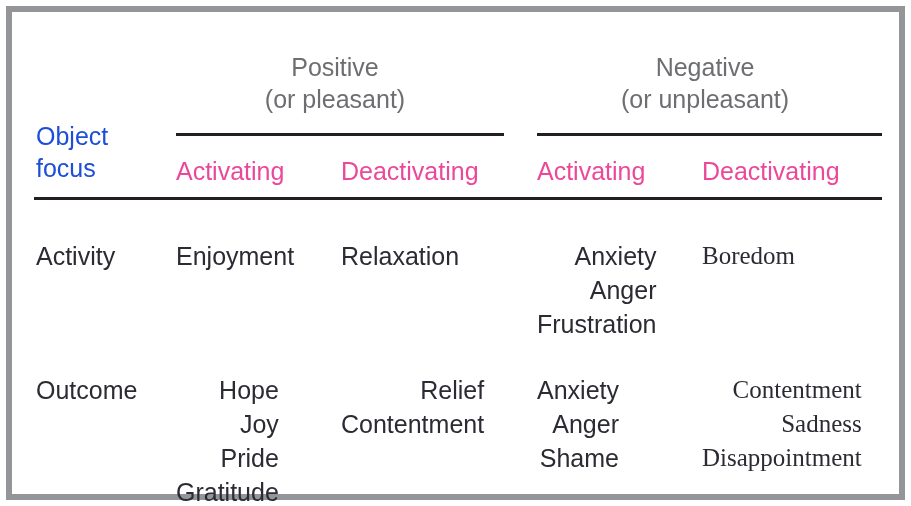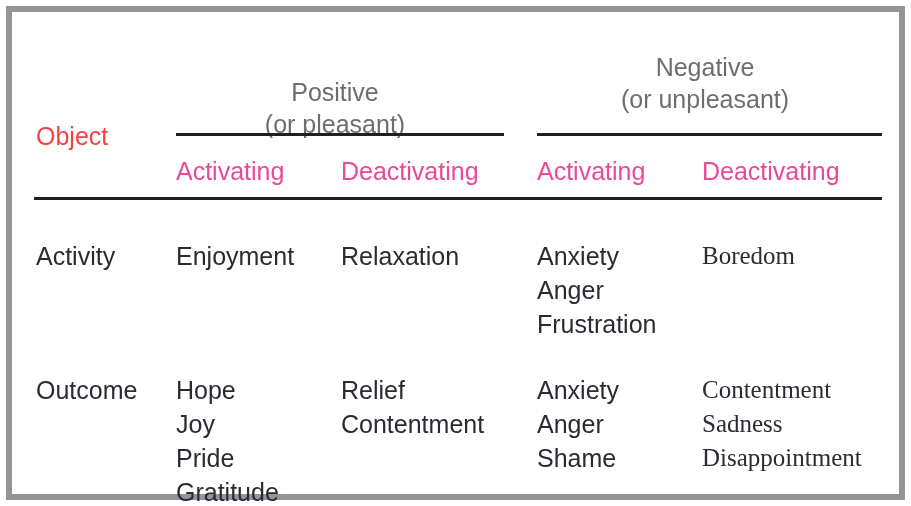--- a/index.html
+++ b/index.html
@@ -38,39 +38,39 @@
   .group-header {
     position: absolute;
     text-align: center;
     color: #6d6e71;
     font-size: 25px;
     line-height: 32px;
     white-space: nowrap;
   }
   .group-header .gh-line { display: block; }
 
-  #group-positive { left: 158px; top: 39px; width: 330px; margin-top: 25px; }
+  #group-positive { left: 158px; top: 39px; width: 330px; }
   #group-negative { left: 519px; top: 39px; width: 348px; }
 
   
   .rule {
     position: absolute;
     background: #231f20;
     height: 3px;
   }
   #rule-positive { left: 164px; top: 121px; width: 328px; }
   #rule-negative { left: 525px; top: 121px; width: 345px; }
   #rule-header   { left: 22px;  top: 185px; width: 848px; }
 
   
   #stub-head {
     position: absolute;
     left: 24px;
     top: 108px;
-    color: #ef4444;
+    color: #1d4ed8;
     font-size: 25px;
     line-height: 32px;
     white-space: nowrap;
   }
   #stub-head .sh-line { display: block; }
 
   
   .col-header {
     position: absolute;
     top: 143px;
@@ -86,21 +86,21 @@
 
   
   .row-label,
   .cell {
     position: absolute;
     color: #2b2b33;
     font-size: 25px;
     line-height: 34px;
     white-space: nowrap;
   }
-  .cell .item { display: block; }
+  .cell .item { display: block; text-align: right; }
 
   .row-1 { top: 227px; }
   .row-2 { top: 361px; }
 
   .lbl  { left: 24px; }
   .col0 { left: 164px; }
   .col1 { left: 329px; }
   .col2 { left: 525px; }
   .col3 { left: 690px; font-family: Liberation Serif, serif; }
 </style>
@@ -118,20 +118,21 @@
       <span class="gh-line">Negative</span>
       <span class="gh-line">(or unpleasant)</span>
     </div>
 
     <div class="rule" id="rule-positive"></div>
     <div class="rule" id="rule-negative"></div>
     <div class="rule" id="rule-header"></div>
 
     <div id="stub-head">
       <span class="sh-line">Object</span>
+      <span class="sh-line">focus</span>
     </div>
 
     <div class="col-header c0">Activating</div>
     <div class="col-header c1">Deactivating</div>
     <div class="col-header c2">Activating</div>
     <div class="col-header c3">Deactivating</div>
 
     <div class="row-label row-1 lbl">Activity</div>
 
     <div class="cell row-1 col0">

